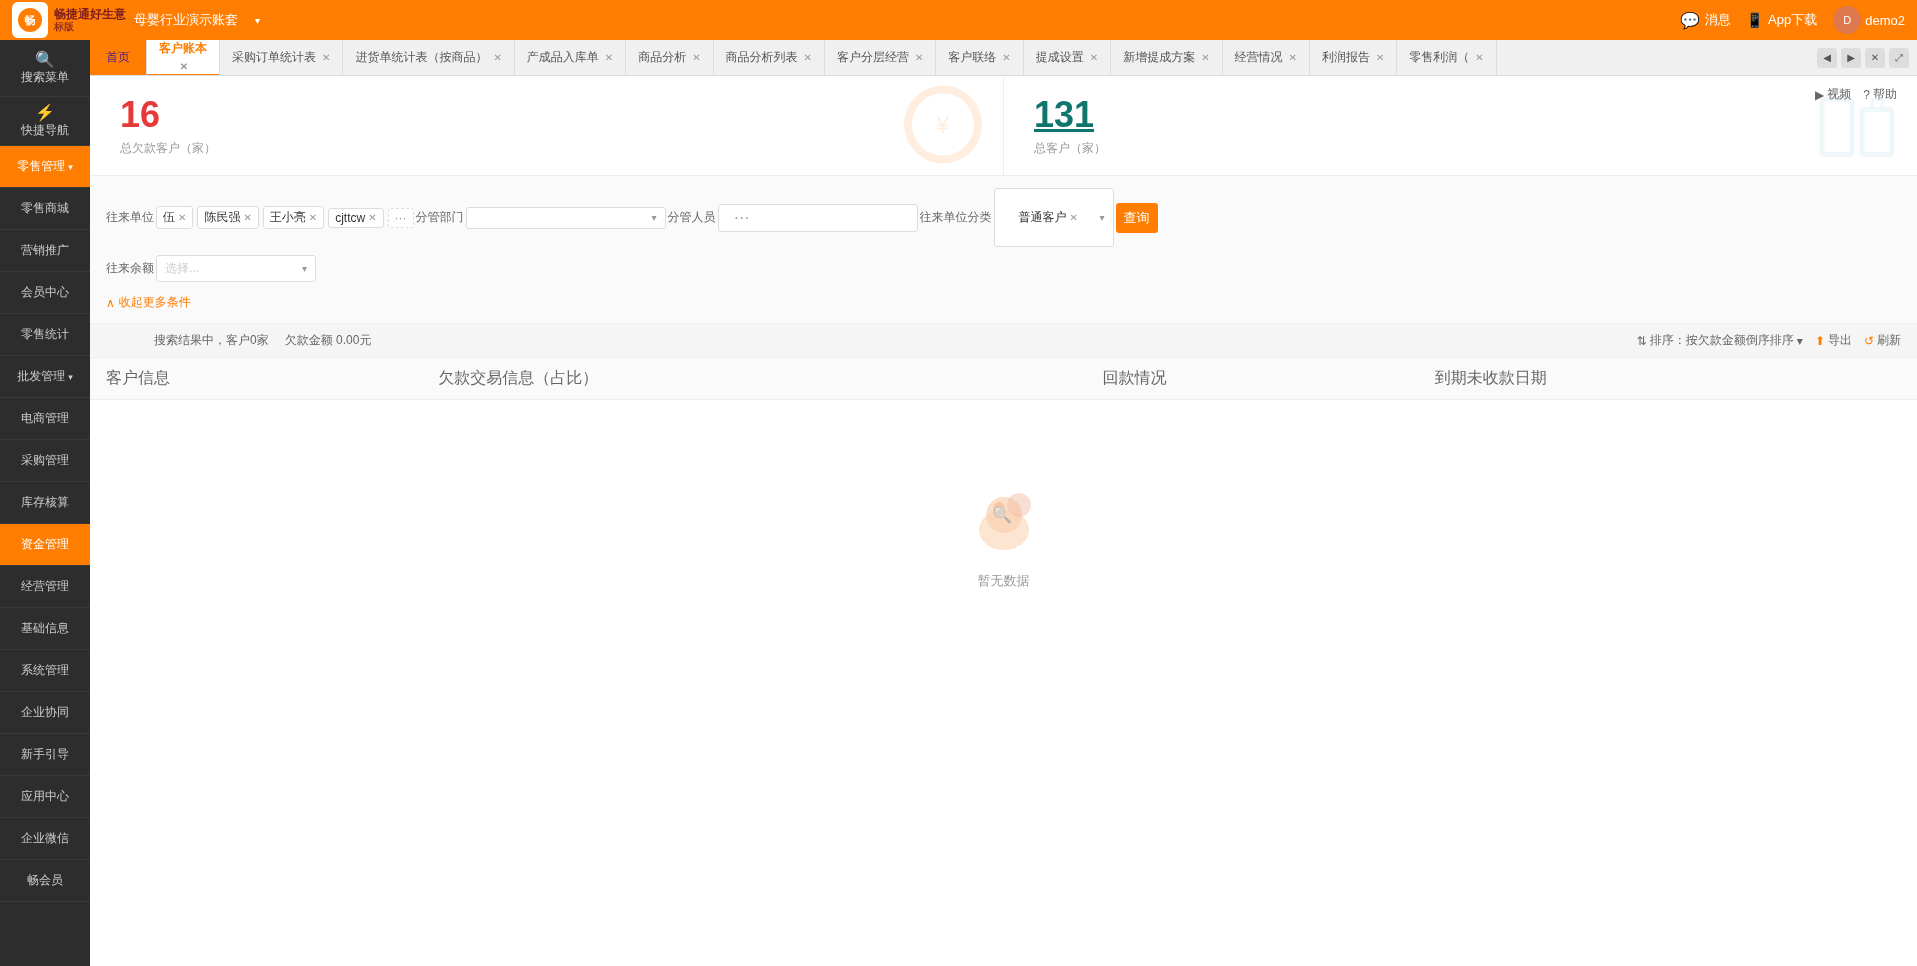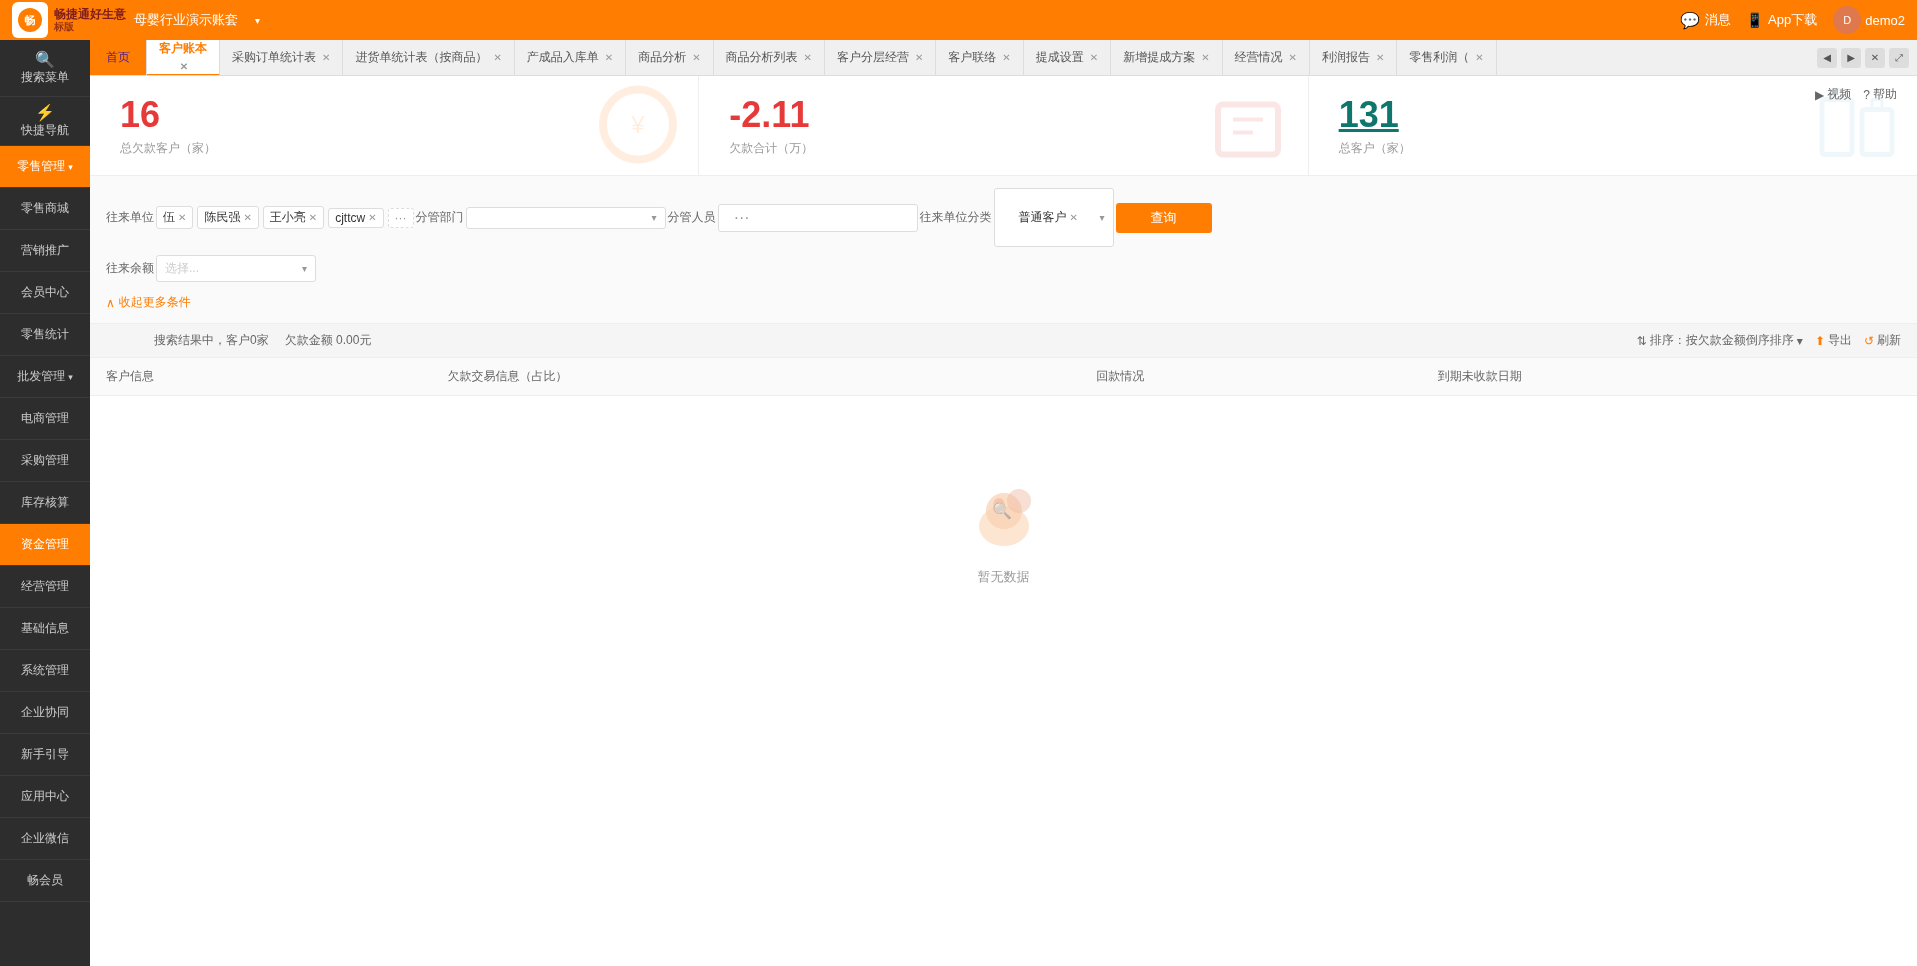--- a/index.html
+++ b/index.html
@@ -61,33 +61,33 @@
     .filter-label { color: #666; font-size: 12px; white-space: nowrap; }
     .filter-tags { display: flex; align-items: center; gap: 4px; flex-wrap: wrap; }
     .filter-tag { display: flex; align-items: center; gap: 3px; background: #fff; border: 1px solid #ddd; border-radius: 3px; padding: 2px 6px; font-size: 12px; color: #333; }
     .filter-tag .tag-x { color: #999; cursor: pointer; font-size: 10px; }
     .filter-tag.more { color: #999; border-style: dashed; cursor: pointer; }
     .filter-select { display: flex; align-items: center; gap: 4px; border: 1px solid #ddd; border-radius: 3px; padding: 4px 8px; background: white; font-size: 12px; color: #333; min-width: 120px; cursor: pointer; }
     .filter-select .arrow { color: #999; font-size: 10px; margin-left: auto; }
     .filter-select-wide { min-width: 200px; }
     .filter-select-dots { color: #999; cursor: pointer; font-size: 16px; }
     .collapse-btn { display: flex; align-items: center; gap: 4px; color: #ff7d00; font-size: 12px; cursor: pointer; margin: 0 auto; }
-    .btn-query { background: #ff7d00; color: white; border: none; border-radius: 3px; padding: 6px 35px; font-size: 13px; cursor: pointer; }
+    .btn-query { background: #ff7d00; color: white; border: none; border-radius: 3px; padding: 6px 8px; font-size: 13px; cursor: pointer; }
 
     
     .result-bar { display: flex; align-items: center; justify-content: space-between; padding: 8px 16px; background: #f5f5f5; border-bottom: 1px solid #eee; font-size: 12px; color: #666; }
     .result-bar-left { display: flex; gap: 16px; align-items: center; margin-left: 48px; }
     .result-bar-right { display: flex; gap: 12px; align-items: center; }
     .sort-select { display: flex; align-items: center; gap: 3px; cursor: pointer; color: #666; }
     .action-btn { display: flex; align-items: center; gap: 3px; cursor: pointer; color: #666; }
     .action-btn .icon { color: #ff7d00; }
 
     
     .data-table { width: 100%; border-collapse: collapse; }
-    .data-table th { background: #fafafa; padding: 10px 16px; text-align: left; font-size: 12px; color: #666; font-weight: normal; border-bottom: 1px solid #eee; }
+    .data-table th { background: #fafafa; padding: 10px 16px; text-align: left; font-size: 16px; color: #666; font-weight: normal; border-bottom: 1px solid #eee; }
     .data-table td { padding: 12px 16px; font-size: 12px; border-bottom: 1px solid #f0f0f0; }
 
     
     .empty-state { display: flex; flex-direction: column; align-items: center; justify-content: center; padding: 80px 20px; }
     .empty-icon { width: 80px; height: 80px; opacity: 0.6; margin-bottom: 12px; }
     .empty-text { color: #999; font-size: 13px; }
     .stat-svg-bg { position: absolute; right: 20px; top: 50%; transform: translateY(-50%); opacity: 0.12; }
   </style>
 </head>
 <body>
@@ -241,33 +241,20 @@
                 <circle cx="40" cy="40" r="35" stroke="#ff7d00" stroke-width="8" fill="none"></circle>
                 <text x="40" y="48" text-anchor="middle" fill="#ff7d00" font-size="24">¥</text>
               </svg>
             </div>
             <div class="stat-info">
               <div class="stat-value red">16</div>
               <div class="stat-label">总欠款客户（家）</div>
             </div>
           </div>
 
-          <div class="stat-block">
-            <div class="stat-svg-bg">
-              <svg width="80" height="80" viewBox="0 0 80 80" fill="none">
-                <rect x="10" y="20" width="60" height="50" rx="5" stroke="#e63939" stroke-width="6" fill="none"></rect>
-                <line x1="25" y1="35" x2="55" y2="35" stroke="#e63939" stroke-width="4"></line>
-                <line x1="25" y1="48" x2="45" y2="48" stroke="#e63939" stroke-width="4"></line>
-              </svg>
-            </div>
-            <div class="stat-info">
-              <div class="stat-value red">-2.11</div>
-              <div class="stat-label">欠款合计（万）</div>
-            </div>
-          </div>
 
           <div class="stat-block" style="position:relative;">
             <div class="stat-svg-bg">
               <svg width="80" height="80" viewBox="0 0 80 80" fill="none">
                 <rect x="5" y="15" width="30" height="55" rx="3" stroke="#7fc5e0" stroke-width="5" fill="none"></rect>
                 <rect x="45" y="25" width="30" height="45" rx="3" stroke="#7fc5e0" stroke-width="5" fill="none"></rect>
                 <rect x="15" y="5" width="10" height="10" rx="1" stroke="#7fc5e0" stroke-width="3" fill="none"></rect>
                 <rect x="55" y="15" width="10" height="10" rx="1" stroke="#7fc5e0" stroke-width="3" fill="none"></rect>
               </svg>
             </div>

